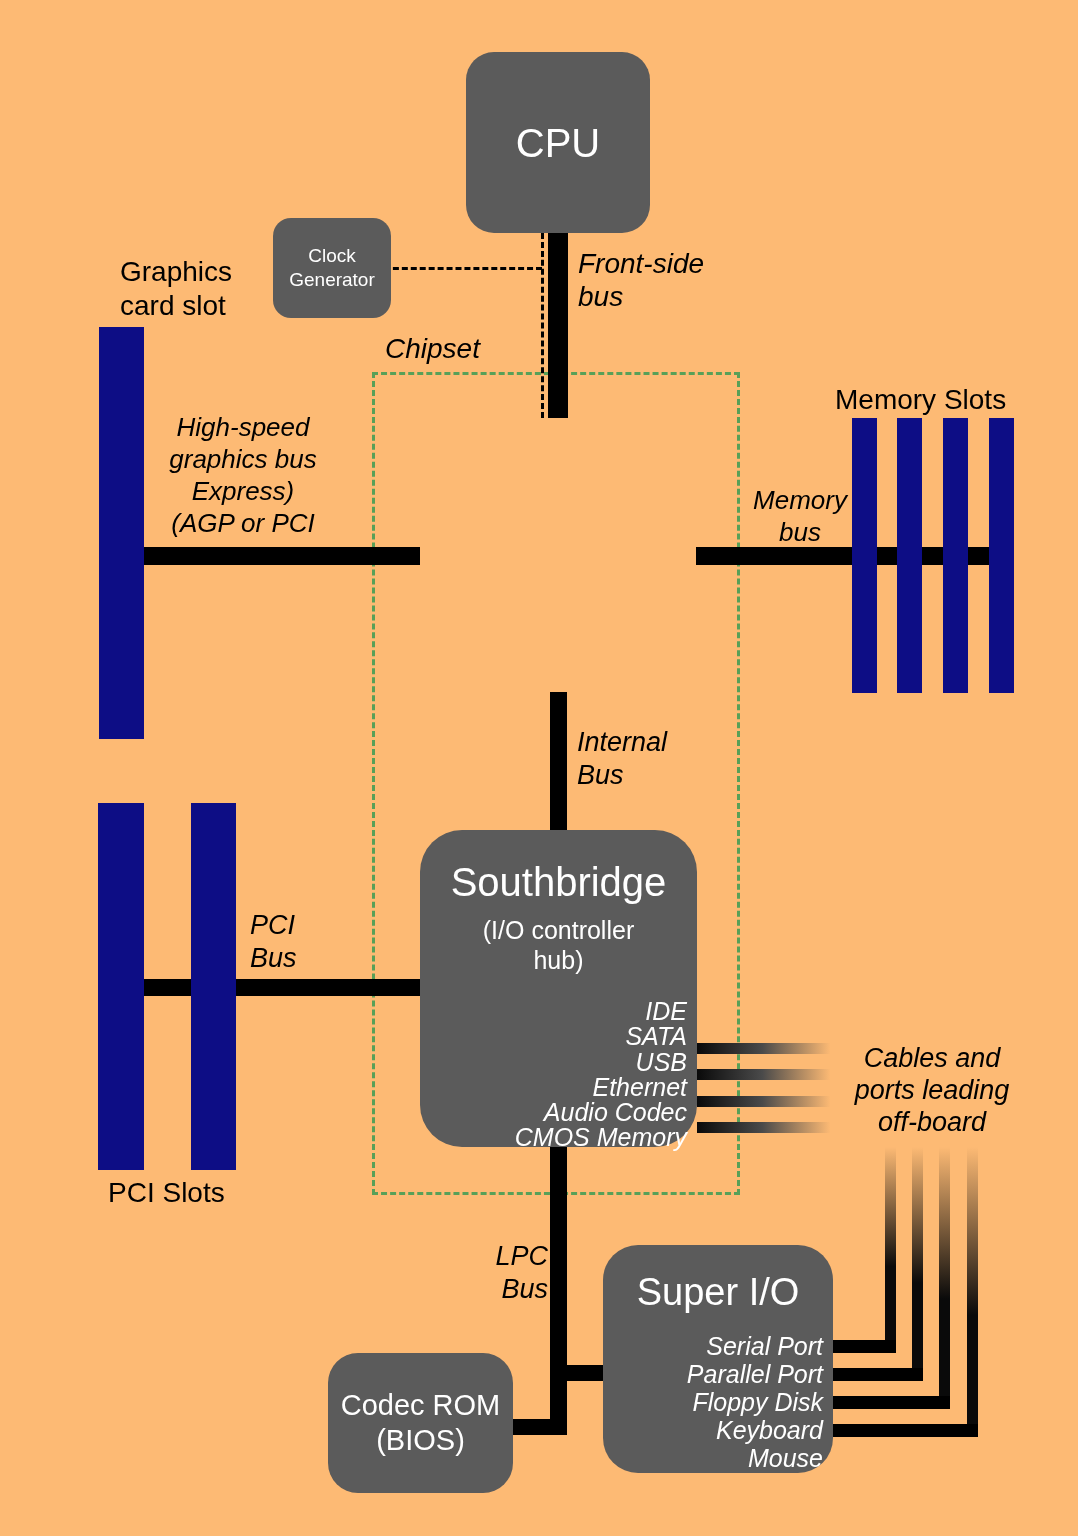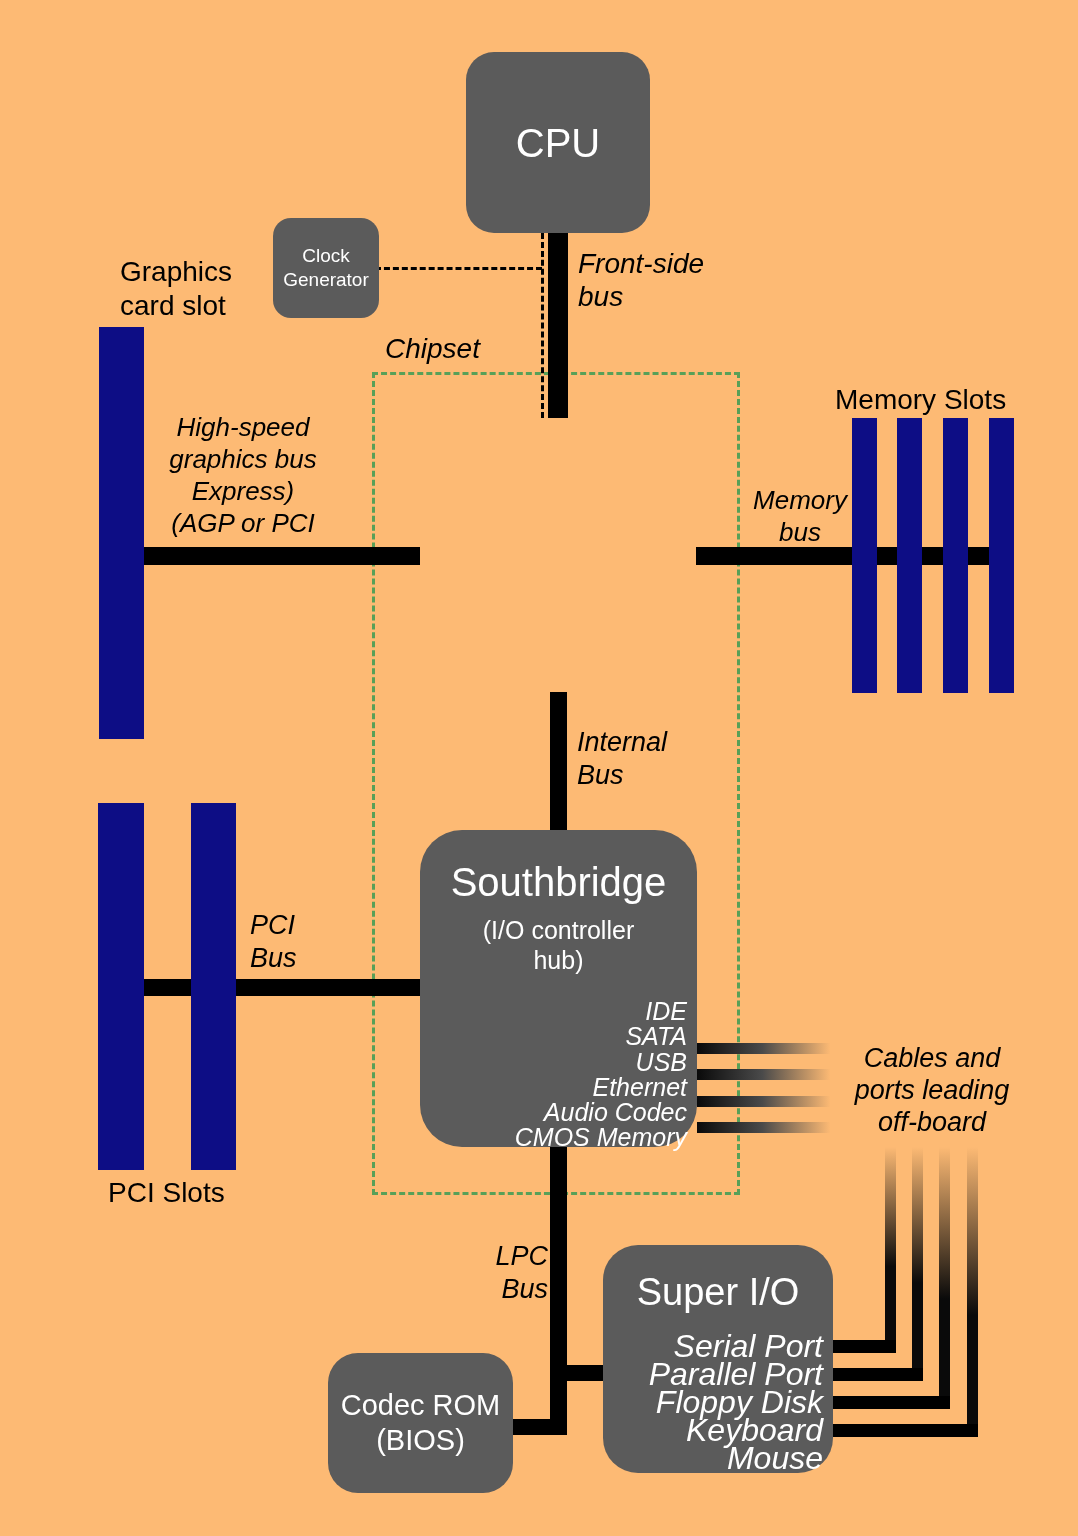--- a/index.html
+++ b/index.html
@@ -34,21 +34,21 @@
 
   
   .lbl { position:absolute; font-size:28px; line-height:34px; white-space:nowrap; }
   .italic { font-style:italic; }
   .center { text-align:center; }
   .right { text-align:right; }
 
   
   .ports { font-style:italic; color:#fff; text-align:right; white-space:nowrap; }
   .sb-ports { font-size:25px; line-height:25.3px; }
-  .sio-ports { font-size:32px; line-height:28px; }
+  .sio-ports { font-size:25px; line-height:28px; }
 
   
   .fade-right { position:absolute; height:11px;
     background:linear-gradient(to right, #0a0a0a 0%, #4a4a4a 45%, rgba(255,255,255,0) 92%); }
   .fade-down { position:absolute; width:11px;
     background:linear-gradient(to bottom, rgba(255,255,255,0) 0%, #0a0a0a 58%); }
   .elbow-h { position:absolute; height:13px; background:#000; }
 </style>
 </head>
 <body>
@@ -89,21 +89,21 @@
   <div class="slot" style="left:191px; top:803px; width:45px; height:367px;"></div>
   <div class="slot" style="left:852px; top:418px; width:25px; height:275px;"></div>
   <div class="slot" style="left:897px; top:418px; width:25px; height:275px;"></div>
   <div class="slot" style="left:943px; top:418px; width:25px; height:275px;"></div>
   <div class="slot" style="left:989px; top:418px; width:25px; height:275px;"></div>
 
   <div class="chip" style="left:466px; top:52px; width:184px; height:181px; border-radius:28px; justify-content:center;">
     <div class="chip-title">CPU</div>
   </div>
 
-  <div class="chip" style="left:273px; top:218px; width:106px; height:100px; border-radius:18px; justify-content:center;">
+  <div class="chip" style="left:273px; top:218px; width:118px; height:100px; border-radius:18px; justify-content:center;">
     <div style="font-size:19px; line-height:24px;">Clock</div>
     <div style="font-size:19px; line-height:24px;">Generator</div>
   </div>
 
 
   <div class="chip" style="left:420px; top:830px; width:277px; height:317px; border-radius:42px; padding-top:28px;">
     <div class="chip-title">Southbridge</div>
     <div class="chip-sub" style="margin-top:9px;">
       <div>(I/O controller</div>
       <div>hub)</div>

